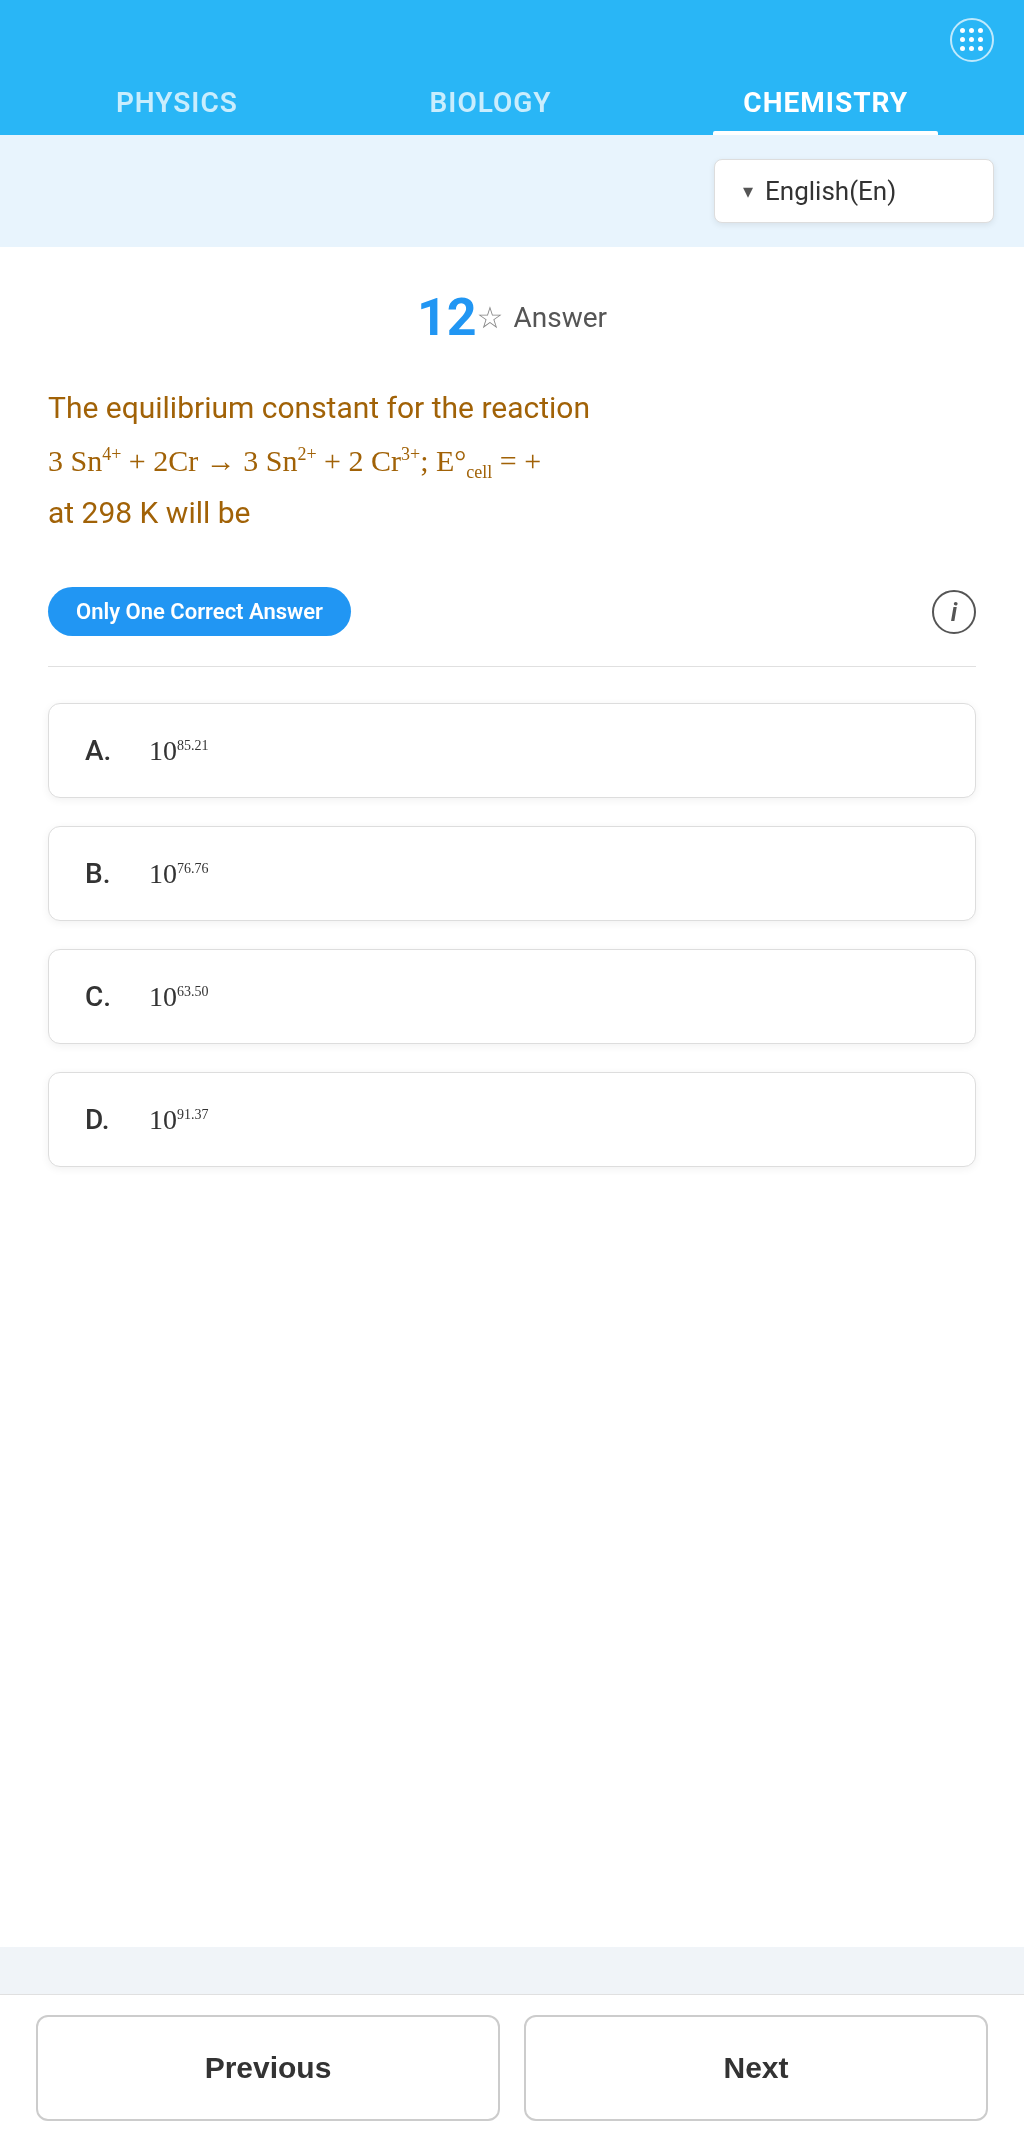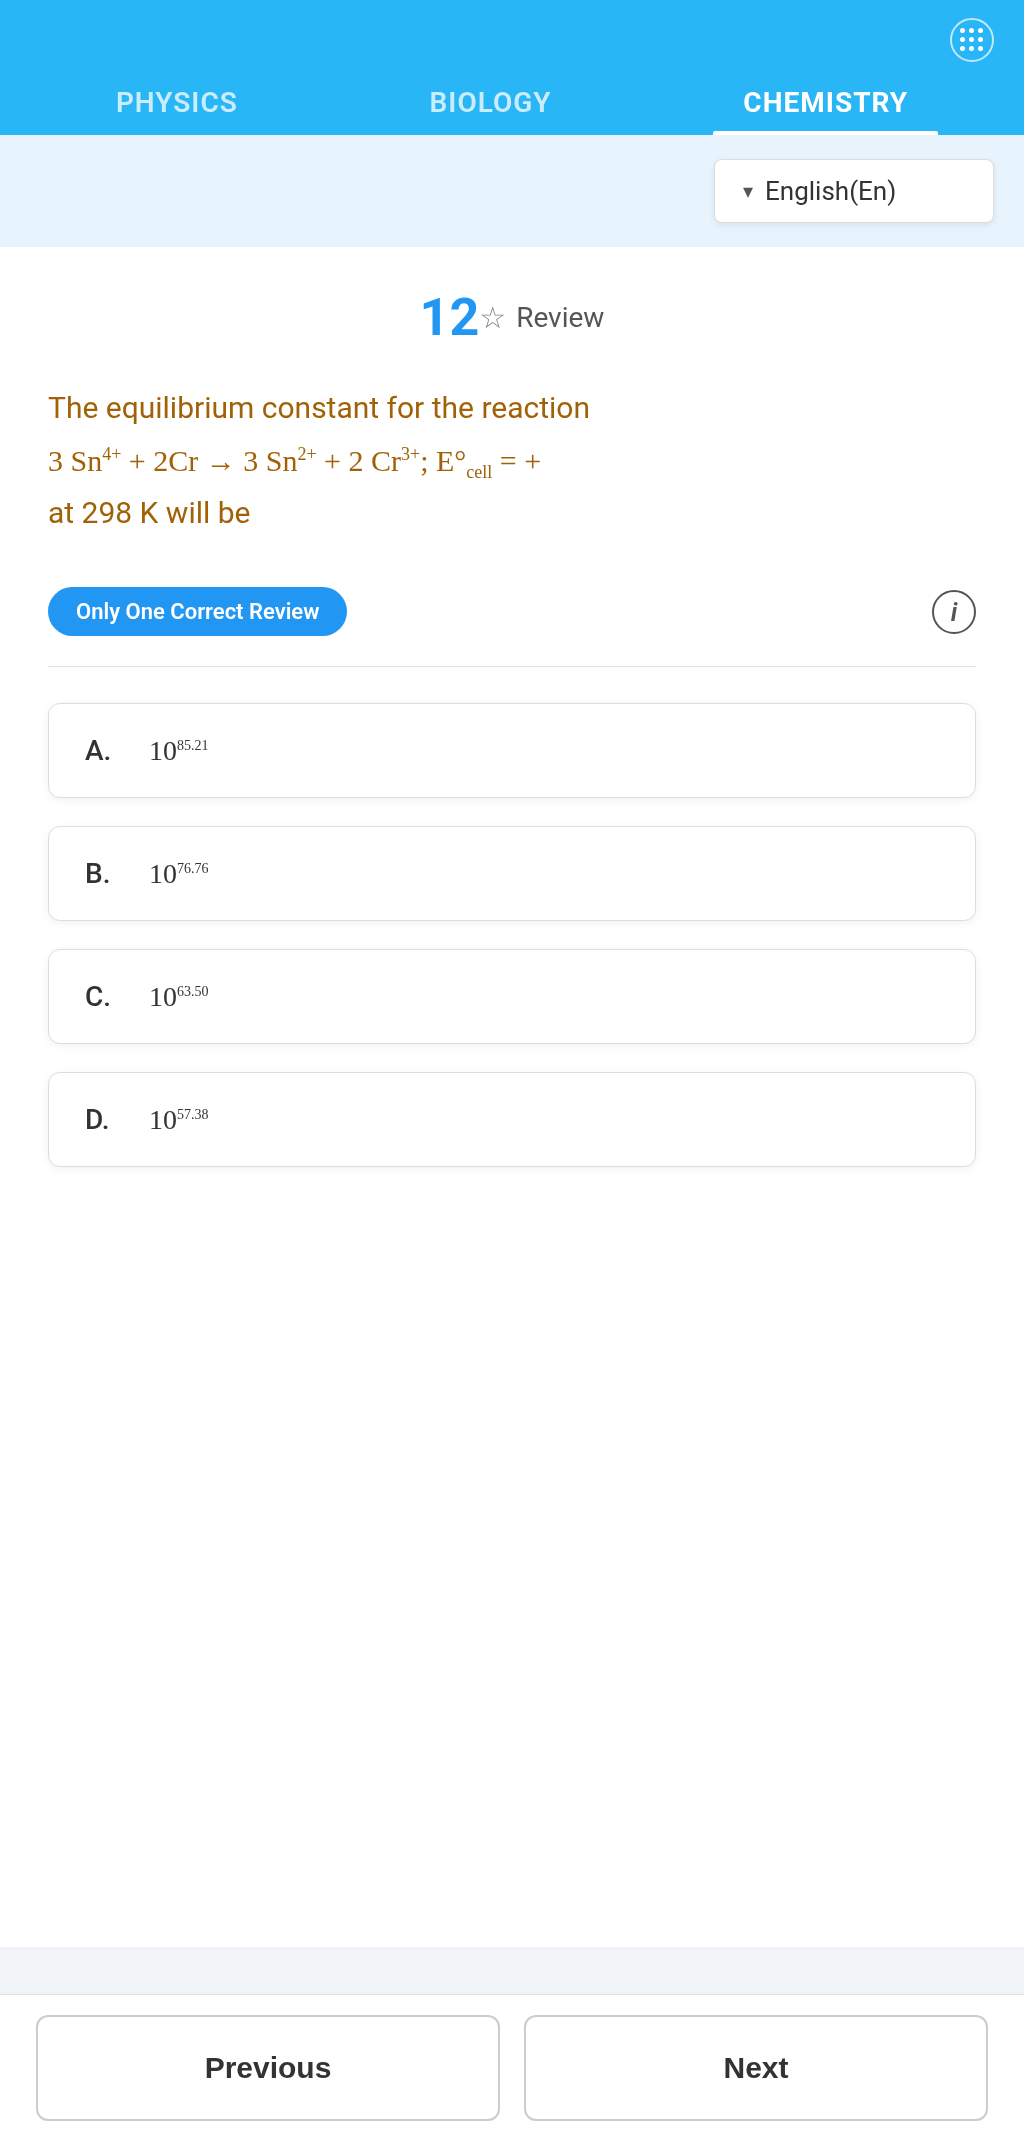--- a/index.html
+++ b/index.html
@@ -311,34 +311,34 @@
     <span>English(En)</span>
   </div>
 </div>
 
 <div class="main-content">
 
   <div class="question-header">
     <span class="question-number">12</span>
     <div class="review-btn">
       <span class="star-icon">☆</span>
-      <span>Review</span>
+      <span>Answer</span>
     </div>
   </div>
 
   <div class="question-text">
     <p>The equilibrium constant for the reaction</p>
     <p class="equation">
       3 Sn<sup>4+</sup> + 2Cr → 3 Sn<sup>2+</sup> + 2 Cr<sup>3+</sup>; E°<sub>cell</sub> = +
     </p>
     <p>at 298 K will be</p>
   </div>
 
   <div class="answer-type-row">
-    <div class="answer-badge">Only One Correct Review</div>
+    <div class="answer-badge">Only One Correct Answer</div>
     <div class="info-icon">i</div>
   </div>
 
   <hr class="divider">
 
   <div class="options-list">
 
     <div class="option-item">
       <span class="option-letter">A.</span>
       <span class="option-value">10<sup>85.21</sup></span>
@@ -349,21 +349,21 @@
       <span class="option-value">10<sup>76.76</sup></span>
     </div>
 
     <div class="option-item">
       <span class="option-letter">C.</span>
       <span class="option-value">10<sup>63.50</sup></span>
     </div>
 
     <div class="option-item">
       <span class="option-letter">D.</span>
-      <span class="option-value">10<sup>57.38</sup></span>
+      <span class="option-value">10<sup>91.37</sup></span>
     </div>
 
   </div>
 
   <div class="footer-spacer"></div>
 </div>
 
 <div class="footer">
   <button class="footer-btn">Previous</button>
   <button class="footer-btn">Next</button>

